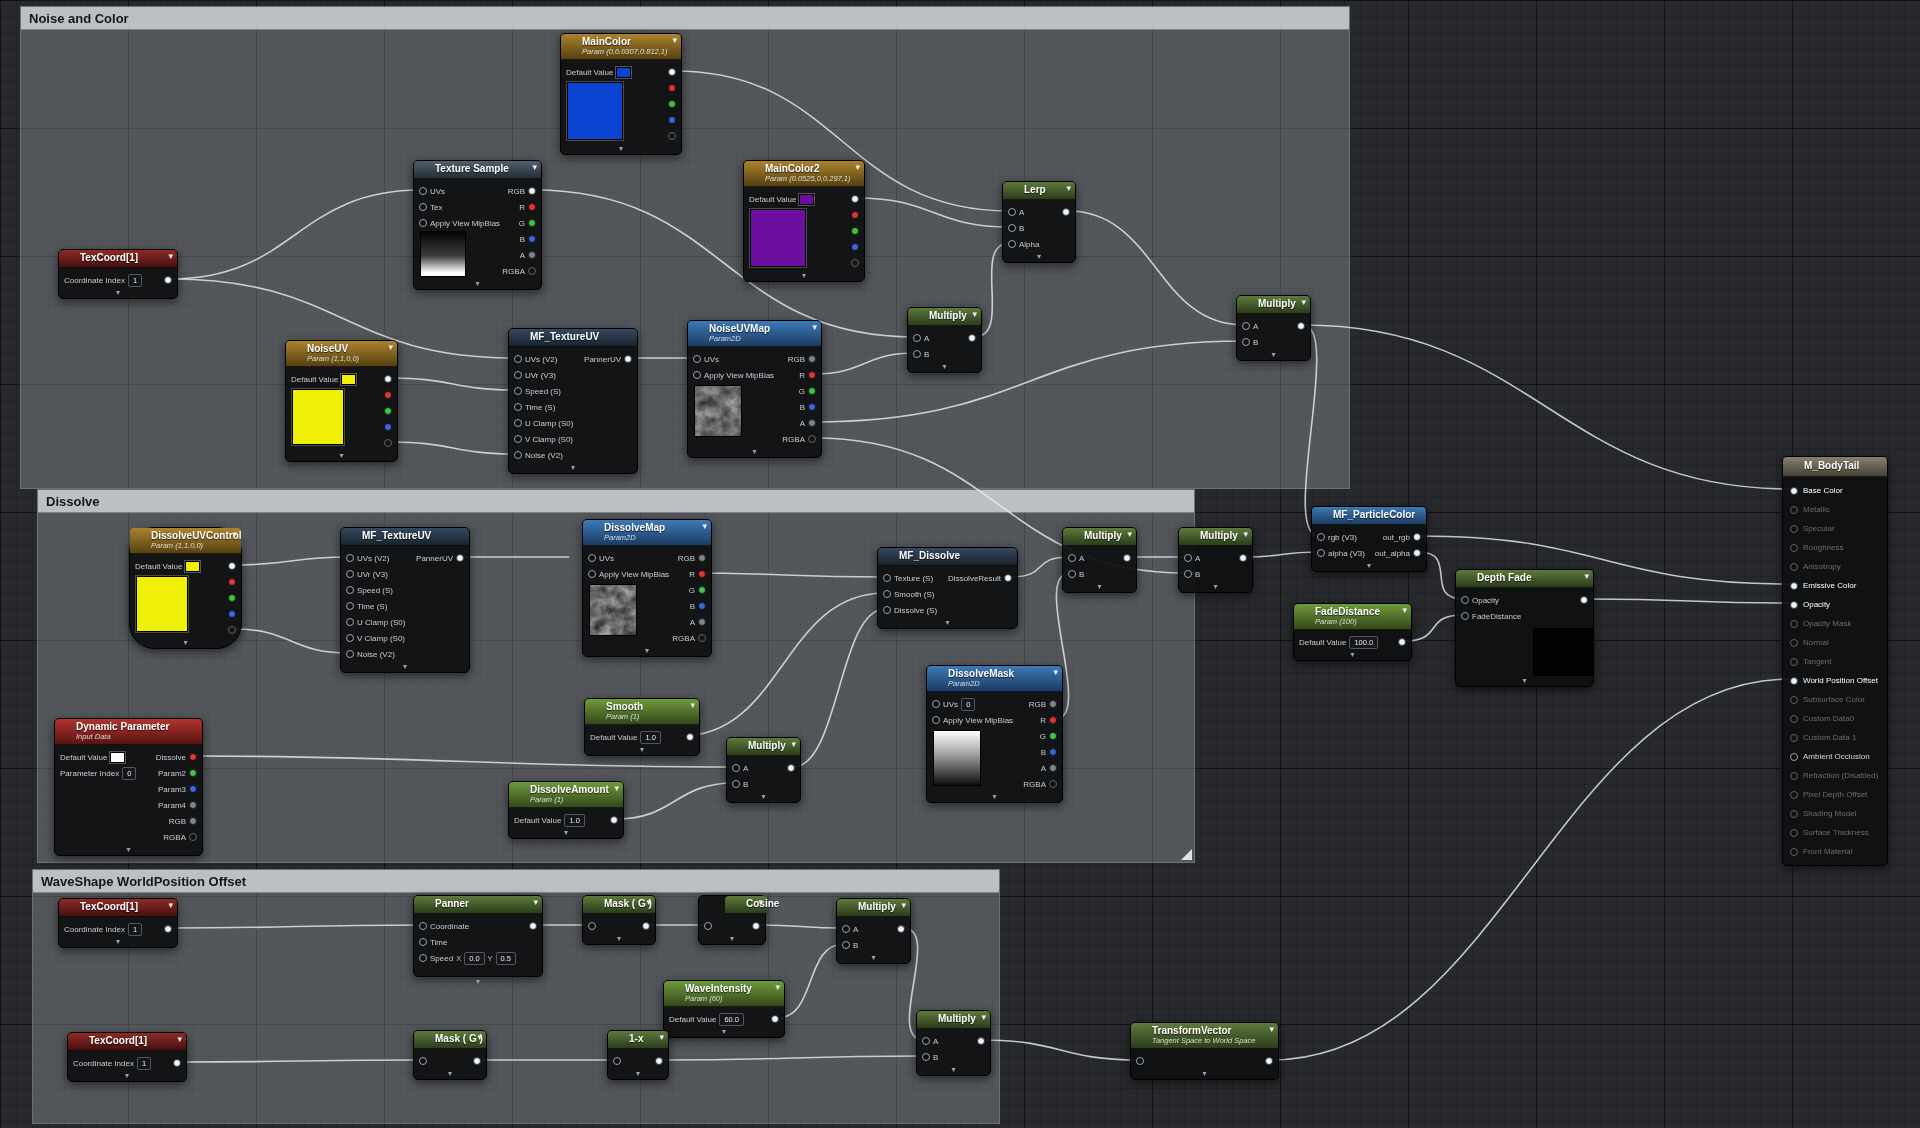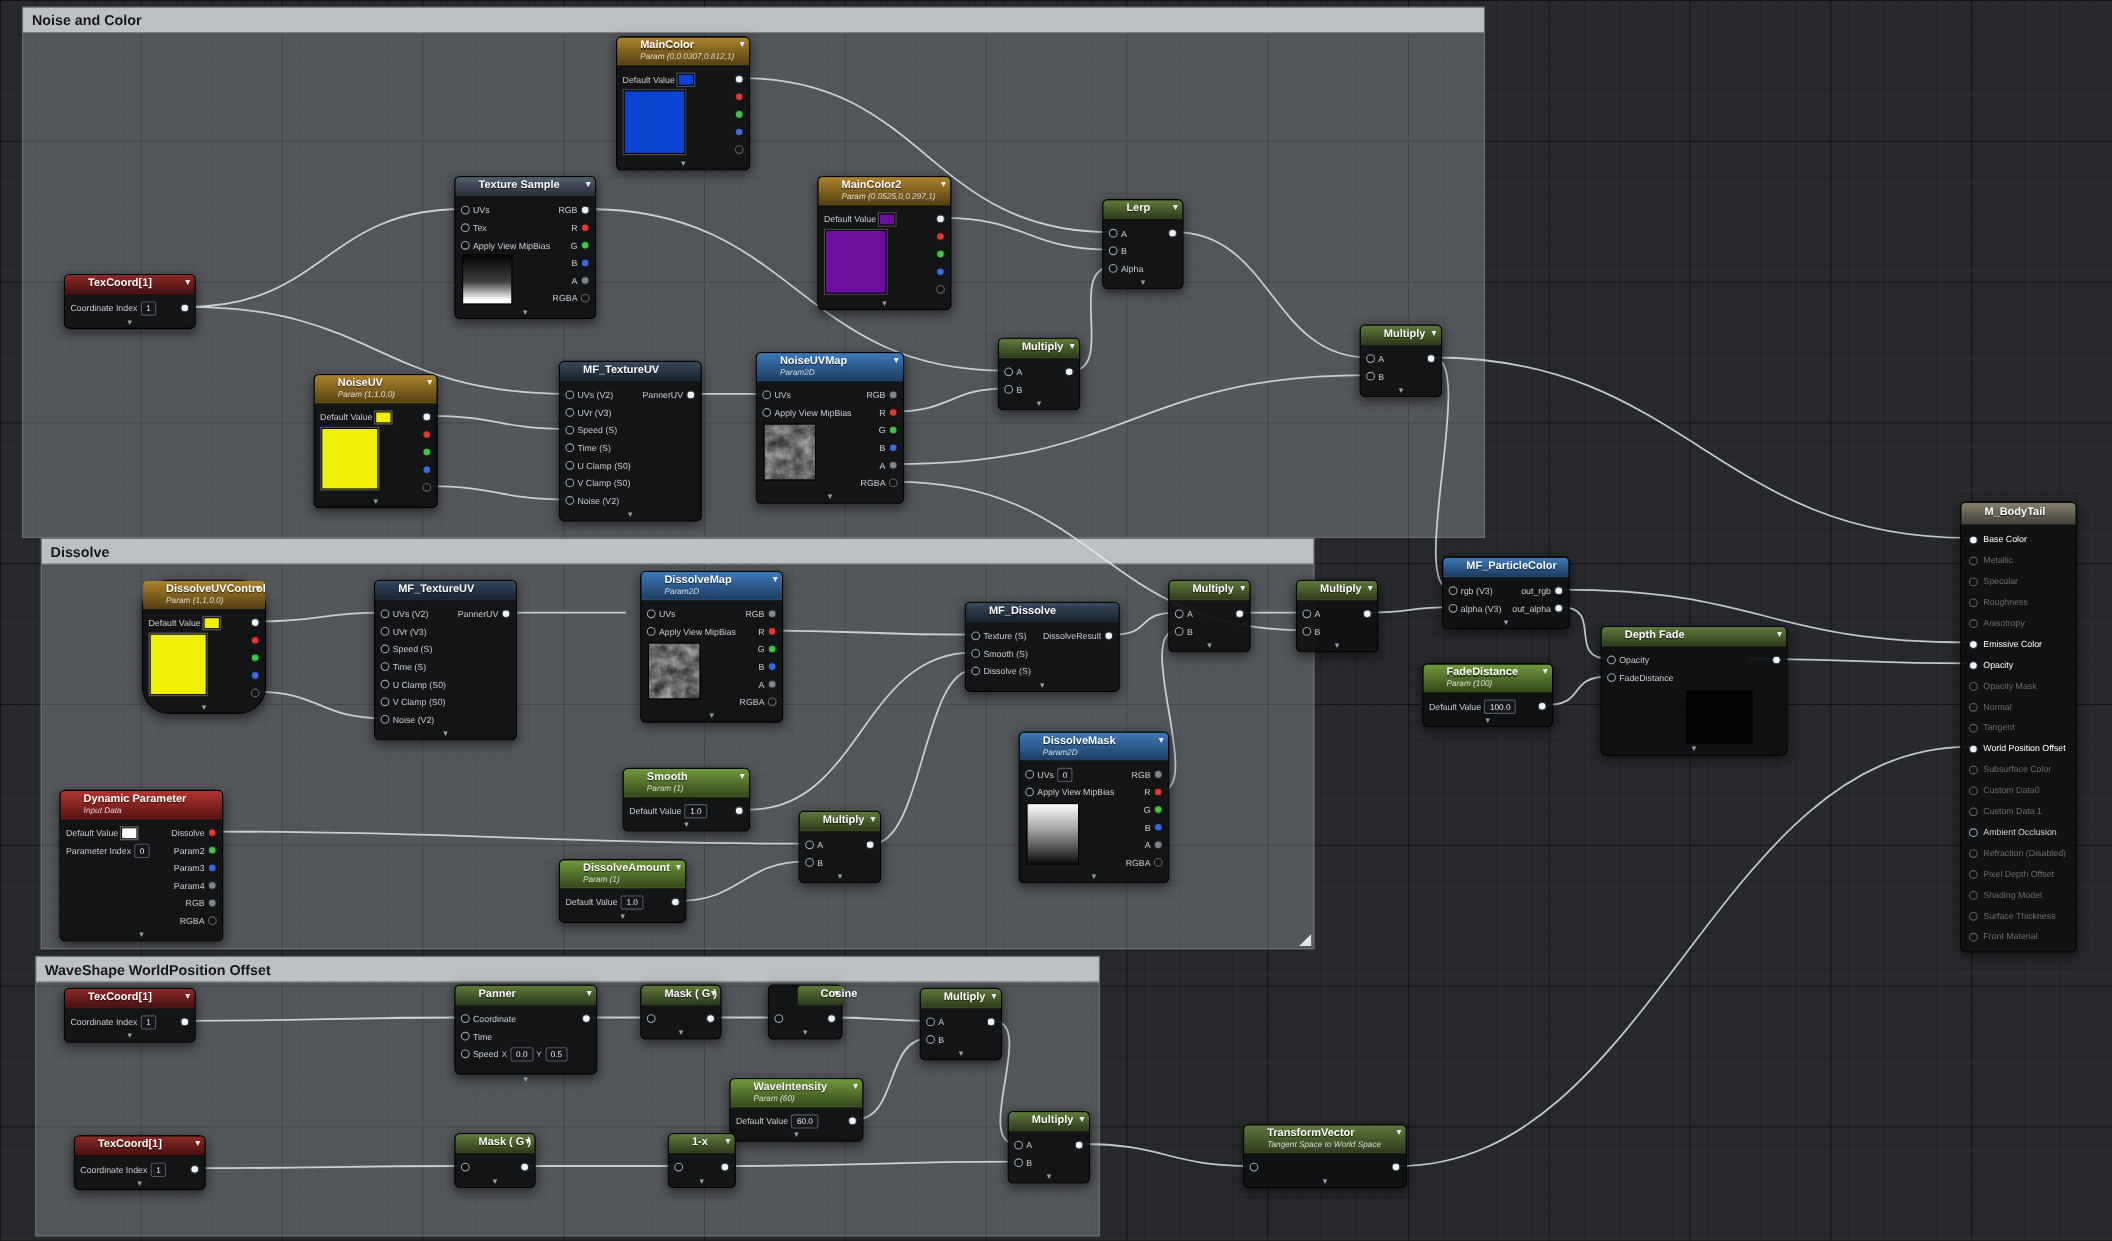--- a/index.html
+++ b/index.html
@@ -851,21 +851,21 @@
             <span class="plabel">alpha (V3)</span>
           </span>
           <span class="pside">
             <span class="plabel">out_alpha</span>
             <span class="pin white"></span>
           </span>
         </div>
         <div class="bottom-chev">▾</div>
       </div>
     </div>
-    <div class="node" style="left: 566px; top: 698px; width: 116px; height: 58px;">
+    <div class="node" style="left: 584px; top: 698px; width: 116px; height: 58px;">
       <div class="node-header hdr-green" style="height: 26px;">
         <div class="titles">
           <div class="node-title">Smooth</div>
           <div class="node-subtitle">Param (1)</div>
         </div>
         <span class="hdr-chev">▾</span>
       </div>
       <div class="node-body" style="height: 30px;">
         <div class="row">
           <span class="pside">
@@ -1062,21 +1062,21 @@
             <span class="plabel">Default Value</span>
             <span class="valuebox">100.0</span>
           </span>
           <span class="pside">
             <span class="pin white"></span>
           </span>
         </div>
         <div class="bottom-chev">▾</div>
       </div>
     </div>
-    <div class="node" style="left: 1455px; top: 569px; width: 170px; height: 118px;">
+    <div class="node" style="left: 1455px; top: 569px; width: 139px; height: 118px;">
       <div class="node-header hdr-mgreen" style="height: 18px;">
         <div class="titles">
           <div class="node-title">Depth Fade</div>
         </div>
         <span class="hdr-chev">▾</span>
       </div>
       <div class="node-body" style="height: 98px;">
         <div class="row">
           <span class="pside">
             <span class="pin hollow"></span>

